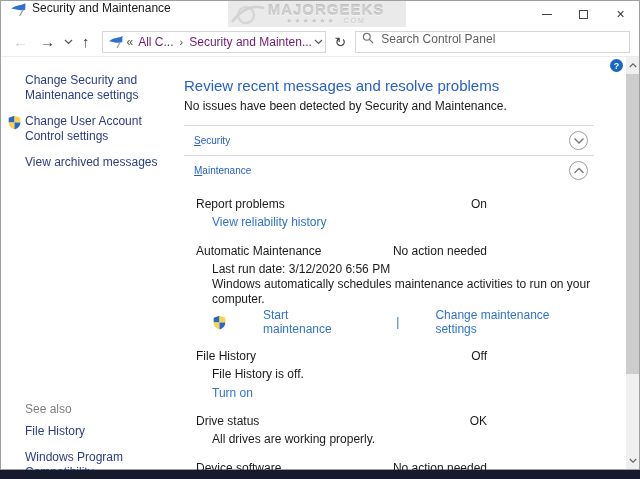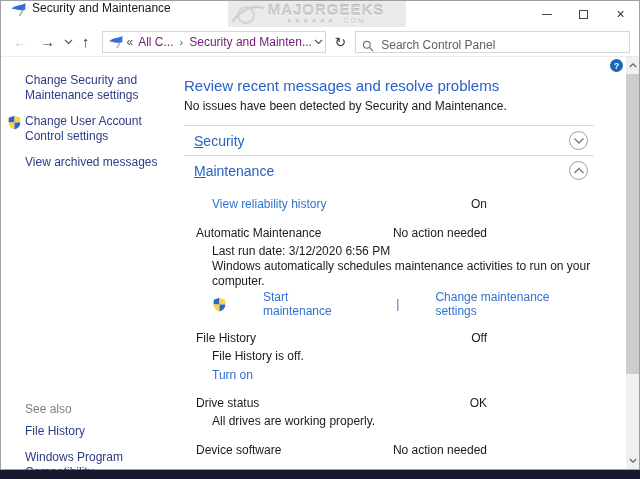--- a/index.html
+++ b/index.html
@@ -55,21 +55,21 @@
     display:flex; align-items:center; padding:0 4px 0 5px; overflow:hidden;
   }
   .crumb-flag { flex:0 0 auto; margin-right:4px; }
   .crumb-collapse { color:#555; margin-right:5px; }
   .crumb { color:#701a75; white-space:nowrap; }
   .crumb-sep { color:#555; margin:0 6px; font-size:11px; }
   .crumb-drop { margin-left:auto; display:flex; align-items:center; padding:2px; }
   .refresh-btn { font-size:14px; color:#3d3d3d; padding:0 9px; cursor:default; }
   .search-box {
     flex:1; height:22px; border:1px solid #d6d6d6; background:#fff; margin-right:9px;
-    display:flex; align-items:flex-end; padding:0 6px;
+    display:flex; align-items:flex-start; padding:0 6px;
   }
   .search-box svg { flex:0 0 auto; margin-right:7px; }
   .search-box input {
     border:none; outline:none; width:100%; font-family:inherit; font-size:12px; color:#333;
     background:transparent;
   }
   .search-box input::placeholder { color:#5f5f5f; opacity:1; }
 
   
   .app-body { position:absolute; left:0; top:56px; right:0; bottom:0; background:#fff; }
@@ -83,21 +83,21 @@
   .see-also-header { color:#808080; margin-bottom:8px; }
 
   .content {
     position:absolute; left:180px; width:445px; top:0; bottom:0;
     padding:19px 32px 0 3px; font-size:12px;
   }
   .page-heading { font-size:15px; font-weight:normal; color:#2760c9; line-height:19px; }
   .page-sub { margin-top:4px; line-height:15px; color:#1b1b1b; }
   .divider { border-top:1px solid #d9d9d9; margin-top:11px; }
   .section-row { display:flex; align-items:center; padding:5px 0 5px 10px; }
-  .section-title { font-size:14px; color:#2760c9; cursor:pointer; }
+  .section-title { font-size:10px; color:#2760c9; cursor:pointer; }
   .section-title .u { text-decoration:underline; }
   .chev-circle {
     margin-left:auto; margin-right:6px; width:19px; height:19px; border-radius:50%;
     border:1px solid #9e9e9e; display:flex; align-items:center; justify-content:center;
     cursor:pointer; background:#fff;
   }
   .status-row { position:relative; padding-left:12px; line-height:15px; }
   .row-value { position:absolute; left:20px; top:0; width:283px; text-align:right; }
   .detail { padding-left:28px; line-height:15px; }
   .link { color:#2f73cf; cursor:pointer; }
@@ -246,20 +246,21 @@
       <div class="section-row">
         <span class="section-title"><span class="u">M</span><span>aintenance</span></span>
         <span class="chev-circle">
           <svg width="12" height="8" viewBox="0 0 12 8">
               <polyline points="1.5,6 6,1.5 10.5,6" fill="none" stroke="#7a7a7a" stroke-width="1.4"></polyline>
             </svg>
         </span>
       </div>
 
       <div class="status-row mt12">
+        <span>Report problems</span>
         <span class="row-value">On</span>
       </div>
       <div class="link-row mt3"><span class="link">View reliability history</span></div>
 
       <div class="status-row mt14">
         <span>Automatic Maintenance</span>
         <span class="row-value">No action needed</span>
       </div>
       <div class="detail mt3">Last run date: 3/12/2020 6:56 PM</div>
       <div class="detail">Windows automatically schedules maintenance activities to run on your computer.</div>

